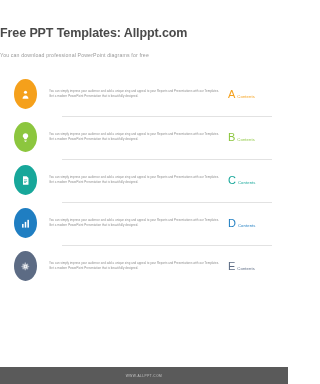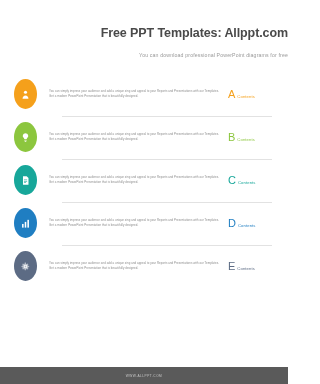--- a/index.html
+++ b/index.html
@@ -21,21 +21,21 @@
     height: 384px;
     background: #ffffff;
     box-sizing: border-box;
     display: flex;
     flex-direction: column;
   }
 
   
   .header {
     padding-top: 26px;
-    text-align: right;
+    text-align: left;
     flex: 0 0 auto;
   }
   .slide-title {
     font-size: 12.5px;
     font-weight: bold;
     color: #4a4a4a;
     letter-spacing: -0.1px;
     margin: 0;
     line-height: 1.2;
   }

